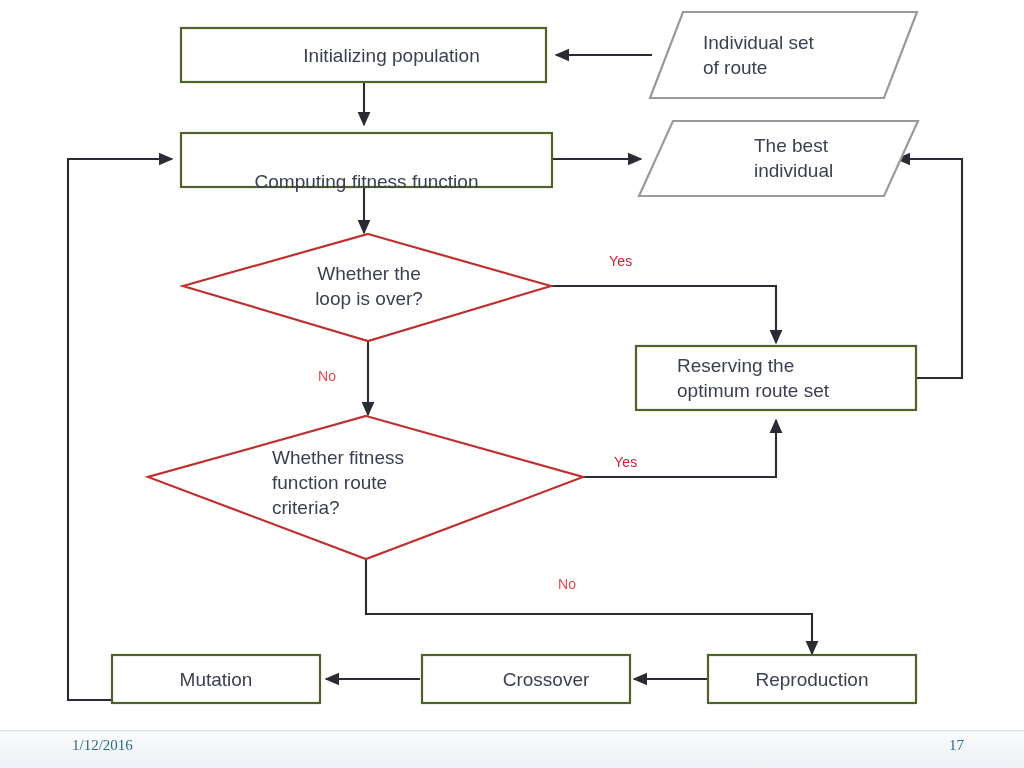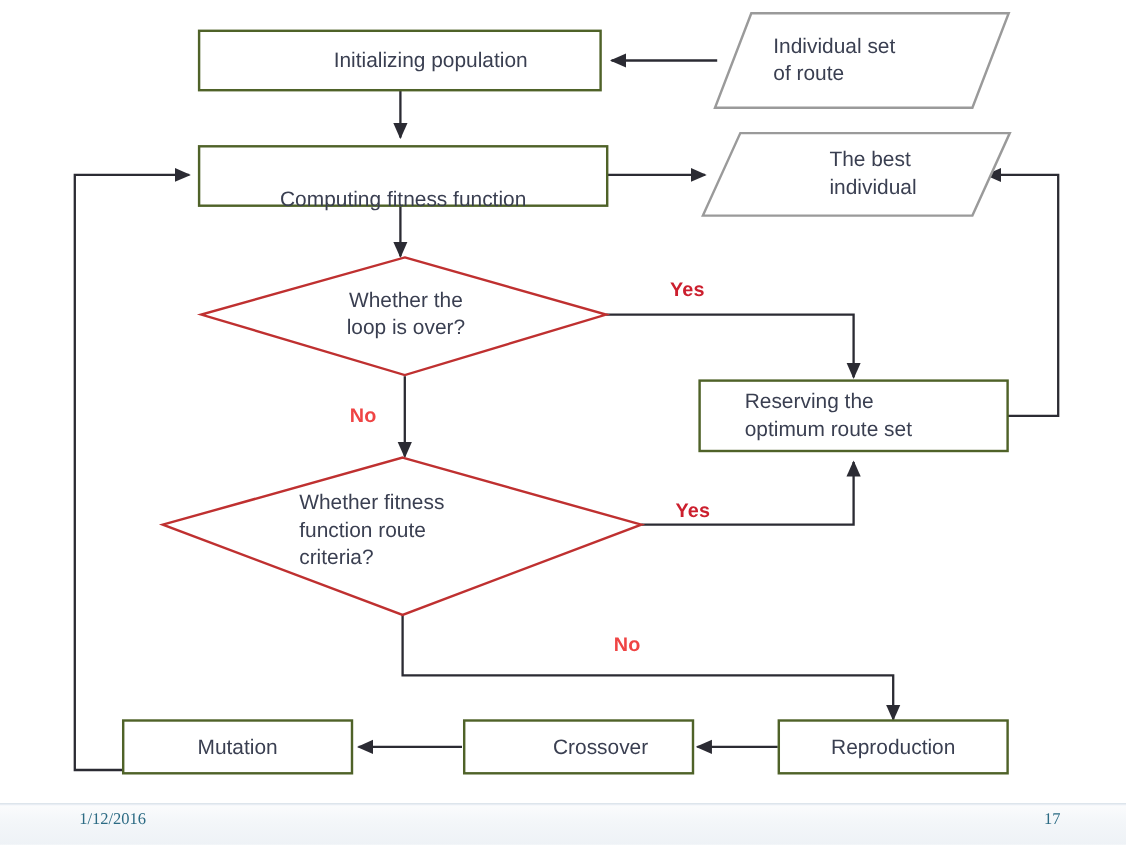--- a/index.html
+++ b/index.html
@@ -39,22 +39,22 @@
     white-space: pre-line;
     pointer-events: none;
   }
   .node-label.left-align {
     justify-content: flex-start;
     text-align: left;
   }
   .edge-label {
     position: absolute;
     font-family: "Liberation Sans", sans-serif;
-    font-size: 18px;
-    font-weight: bold;
+    font-size: 14px;
+    font-weight: normal;
     letter-spacing: 0.2px;
   }
   .edge-label.yes { color: #cc1f2e; }
   .edge-label.no  { color: #ef4444; }
 
   
   #footer {
     position: absolute;
     left: 0;
     top: 730px;

